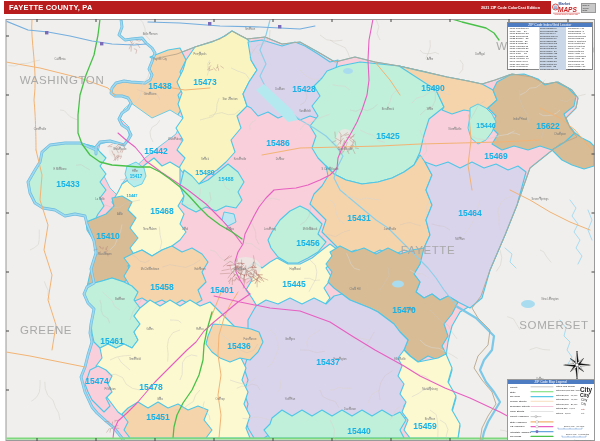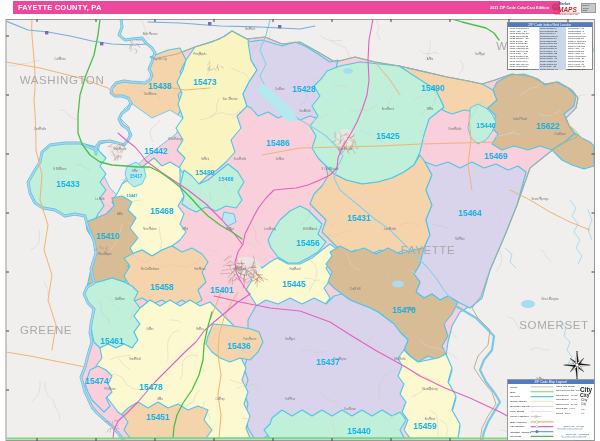--- a/index.html
+++ b/index.html
@@ -1,18 +1,18 @@
 <!DOCTYPE html>
 <html><head>
 <meta charset="utf-8">
 <style>
   html,body{margin:0;padding:0;width:600px;height:441px;background:#ffffff;overflow:hidden;}
   *{box-sizing:border-box;}
   body{font-family:"Liberation Sans", sans-serif;position:relative;}
-  #hdr{position:absolute;left:4px;top:1px;width:547px;height:13px;background:#ec4899;color:#fff;margin-left:9px;}
+  #hdr{position:absolute;left:4px;top:1px;width:547px;height:13px;background:#b91c1c;color:#fff;}
   #hdr .t1{position:absolute;left:5px;top:2px;font-size:7.5px;font-weight:bold;letter-spacing:.2px;}
   #hdr .t2{position:absolute;right:11px;top:4.5px;font-size:3.8px;font-weight:bold;}
   #logo{position:absolute;left:552px;top:1px;width:29px;height:14px;font-family:"Liberation Sans",sans-serif;}
   #gbox{position:absolute;left:581px;top:2.5px;width:15px;height:10.5px;background:#c8c8c8;border:.5px solid #999;font-size:2px;color:#222;line-height:2.6px;padding:.5px;}
   #ztab{position:absolute;left:507px;top:21.5px;width:85.5px;height:48.5px;background:#fff;border:.6px solid #888;font-family:"Liberation Sans",sans-serif;}
   #ztab .zh{height:4.8px;background:#4d7cc3;color:#fff;font-size:3.4px;text-align:center;line-height:4.8px;}
   #ztab .zb{position:relative;height:43px;}
   #ztab .zc{position:absolute;top:0;font-size:2.1px;line-height:2.52px;color:#222;white-space:pre;}
   #ztab .c1{left:1.5px;width:29px;}
   #ztab .c2{left:31px;width:27px;background:#c9d7e8;height:43px;padding-left:1px;}

